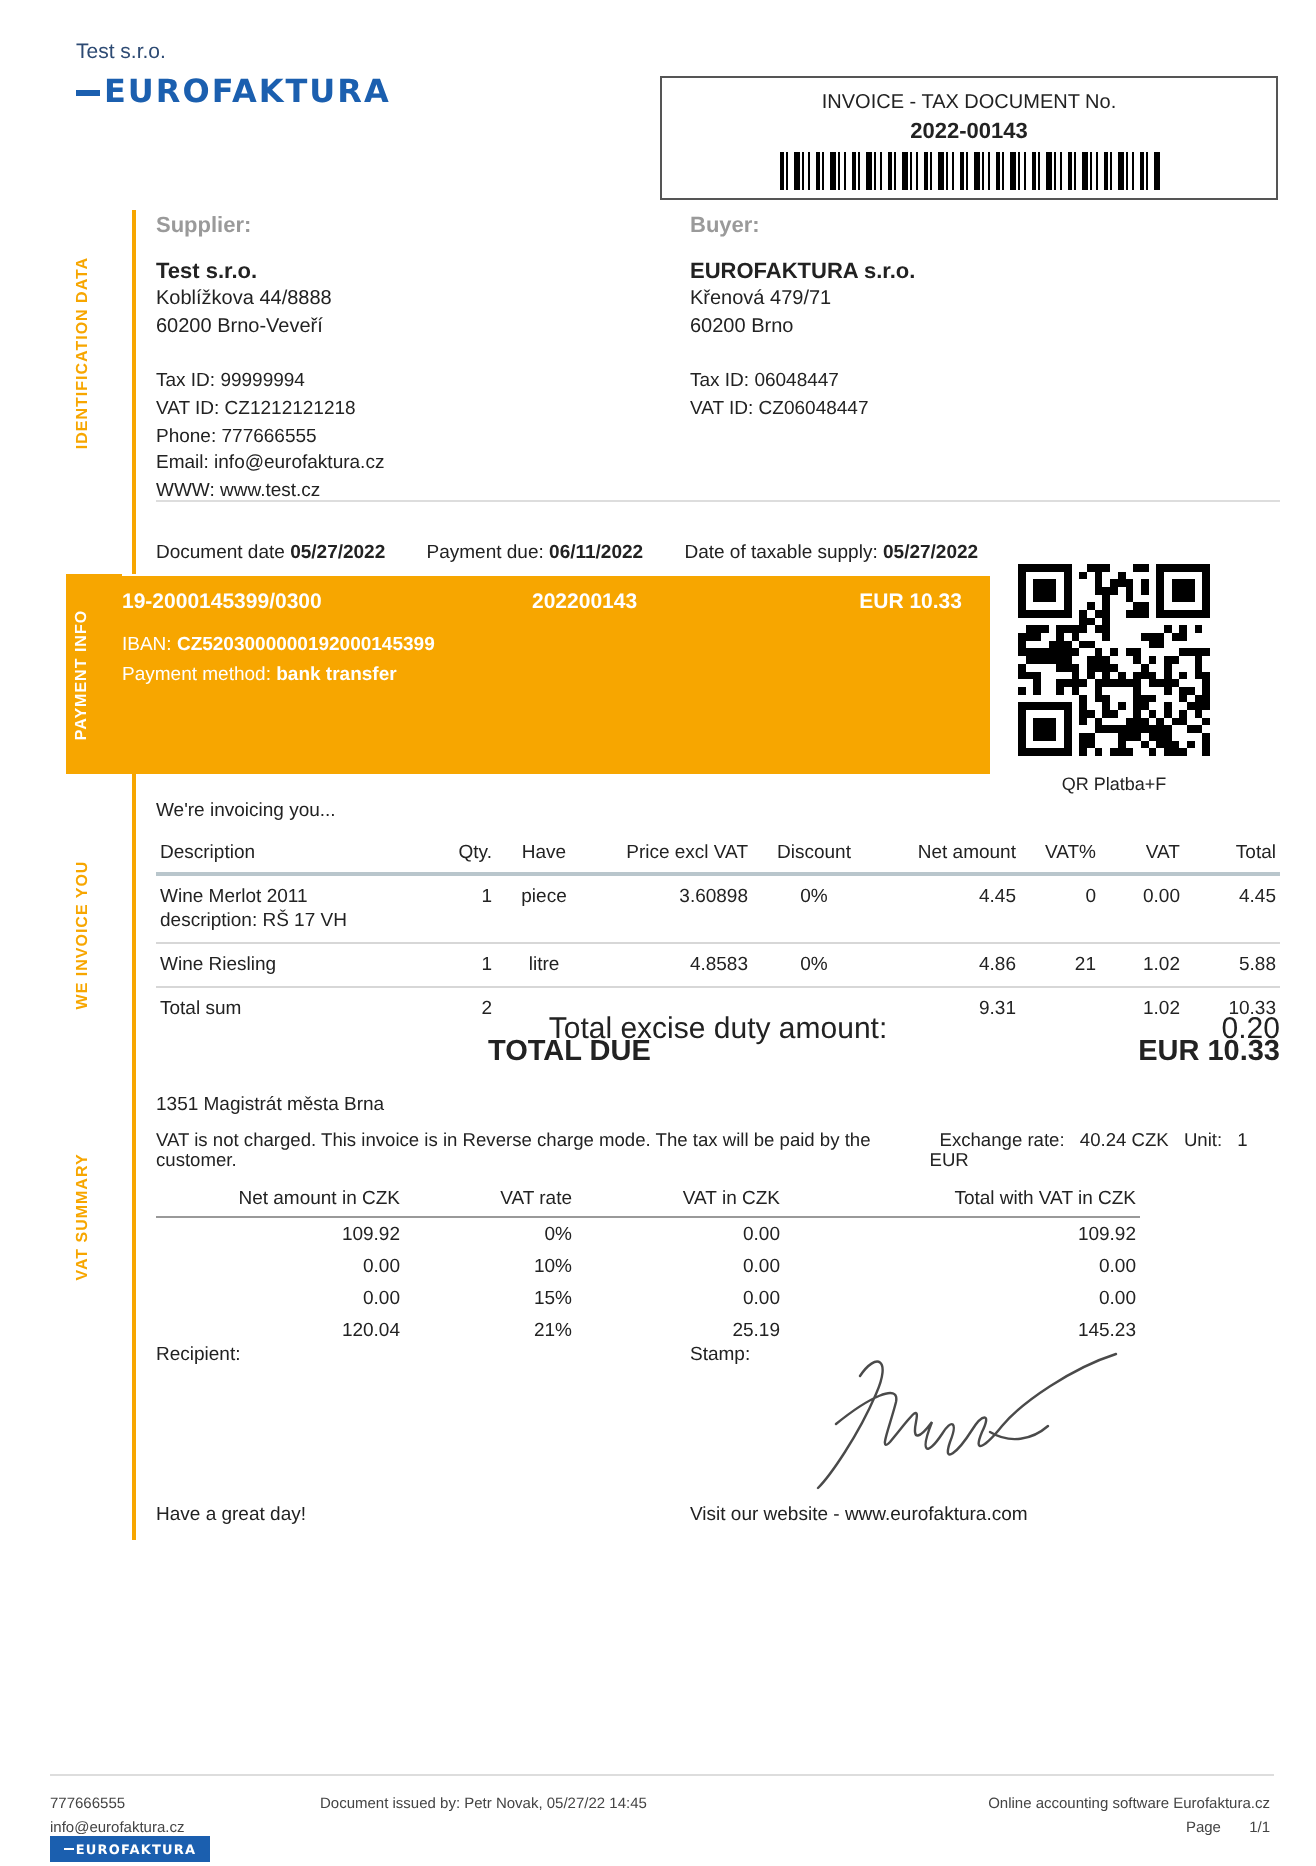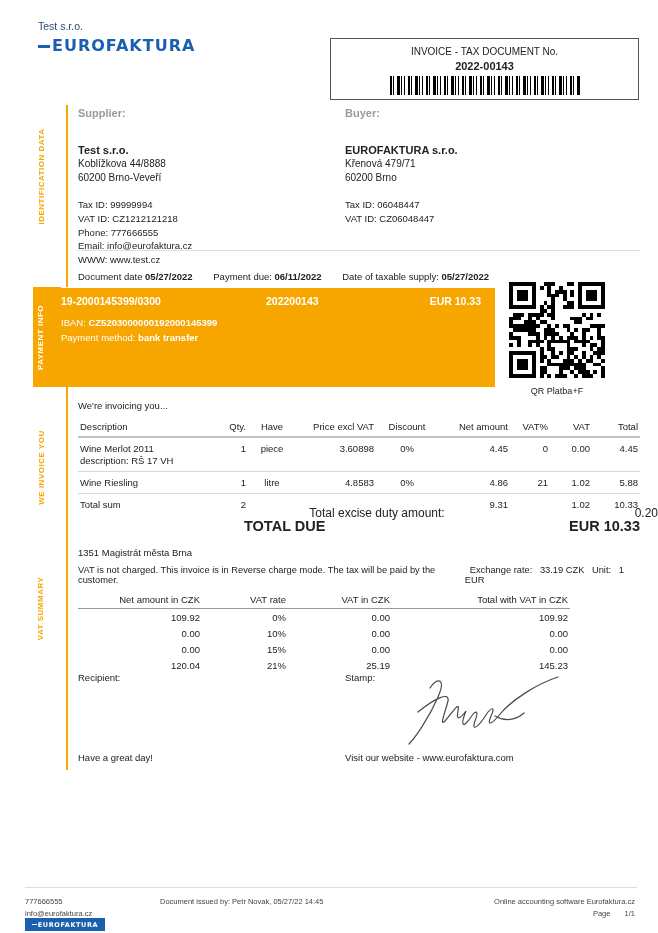--- a/index.html
+++ b/index.html
@@ -30,21 +30,21 @@
     letter-spacing:.5px; color:#f7a600; }
   .vl-id  { top:105px; height:142px; }
   .vl-pay { top:289px; height:96px; } .vl-pay span { color:#fff; }
   .vl-inv { top:398px; height:138px; }
   .vl-vat { top:552px; height:112px; }
 
   
   .party { width:250px; font-size:10px; line-height:14px; }
   .party-supplier { left:78px; top:106px; }
   .party-buyer { left:345px; top:106px; }
-  .party-heading { font-size:11px; font-weight:bold; color:#9a9a9a; margin-bottom:23px; }
+  .party-heading { font-size:11px; font-weight:bold; color:#9a9a9a; margin-bottom:9px; }
   .party-name { font-size:11px; font-weight:bold; }
   .party-details { margin-top:13px; font-size:9.5px; line-height:13.8px; }
 
   
   .dates { left:78px; top:250px; width:562px; border-top:1px solid #ddd; padding-top:20px; font-size:9.5px; }
   .dates b { font-weight:bold; }
   .dates .gap { display:inline-block; width:18px; }
   .dates-line2 { margin-top:4px; }
 
   
@@ -64,21 +64,21 @@
 
   
   .invoicing-intro { left:78px; top:400px; font-size:9.5px; }
   .items-table { left:78px; top:417px; width:562px; border-collapse:collapse; table-layout:fixed; font-size:9.5px; }
   .items-table th { font-weight:normal; padding:4px 2px; border-bottom:2px solid #b9c6cc; }
   .items-table td { padding:5px 2px; border-bottom:1px solid #d7d7d7; vertical-align:top; }
   .items-table tr.total-row td { border-bottom:none;margin-top:40px; }
   .c-desc { text-align:left; } .num { text-align:right; } .ctr { text-align:center; }
   .desc2 { margin-top:1px; }
 
-  .excise-row { left:96px; top:506px; width:562px; font-size:12px; height:14px; }
+  .excise-row { left:78px; top:506px; width:562px; font-size:15px; height:14px; }
   .excise-label { position:absolute; left:0; width:100%; text-align:center; }
   .excise-value { position:absolute; right:0; }
 
   .totaldue-row { left:78px; top:518px; width:562px; height:22px; font-size:14.5px; font-weight:bold; }
   .totaldue-label { position:absolute; left:166px; }
   .totaldue-value { position:absolute; right:0; }
 
   .magistrate-note { left:78px; top:547px; font-size:9.5px; }
   .vatnote-row { left:78px; top:565px; width:562px; display:flex; justify-content:space-between; font-size:9.3px; }
   .exchange span { margin-left:5px; }
@@ -512,21 +512,21 @@
     <span class="totaldue-label">TOTAL DUE</span>
     <span class="totaldue-value">EUR 10.33</span>
   </div>
 
   <div class="abs magistrate-note">1351 Magistrát města Brna</div>
 
   <div class="abs vatnote-row">
     <span>VAT is not charged. This invoice is in Reverse charge mode. The tax will be paid by the customer.</span>
     <span class="exchange">
       <span>Exchange rate:</span>
-      <span>33.19 CZK</span>
+      <span>40.24 CZK</span>
       <span>Unit:</span>
       <span>1 EUR</span>
     </span>
   </div>
 
   <table class="abs vat-table">
     <colgroup>
         <col style="width:124px">
         <col style="width:86px">
         <col style="width:104px">

